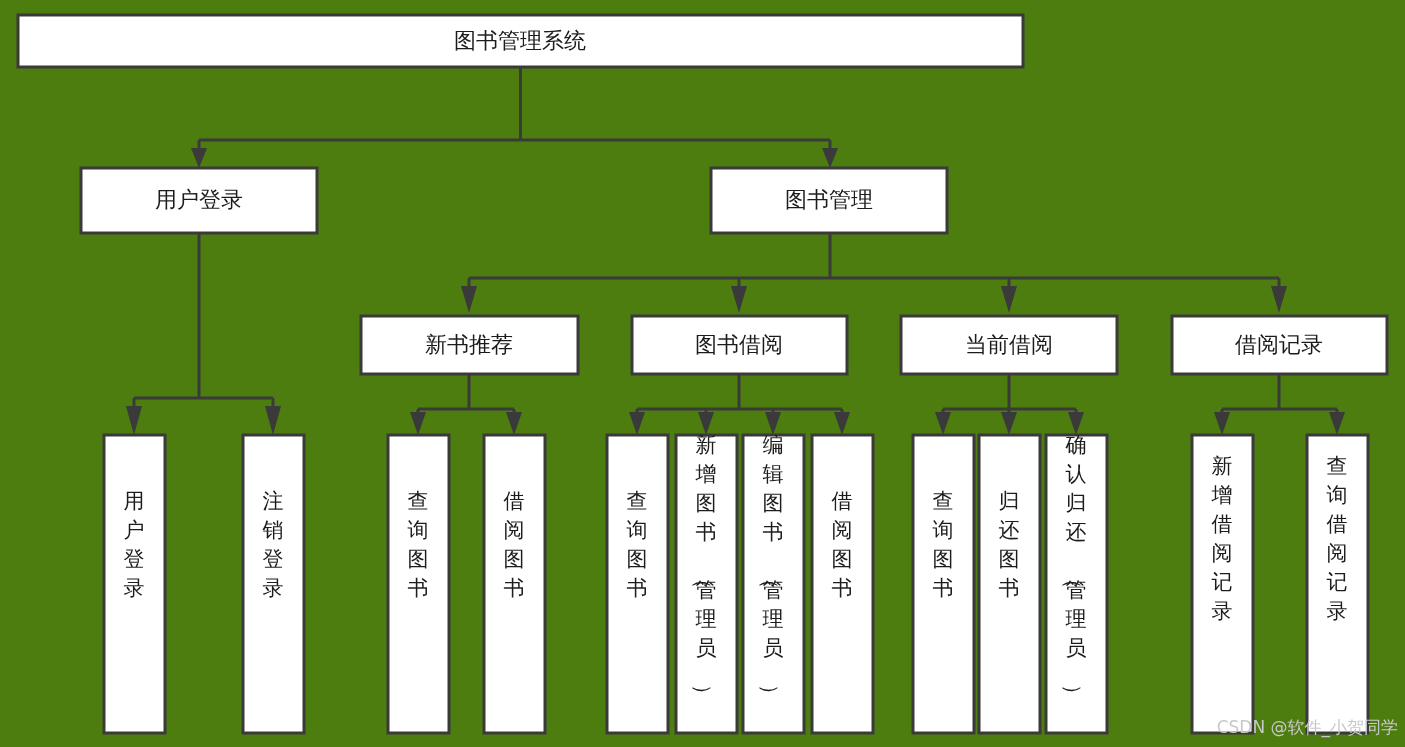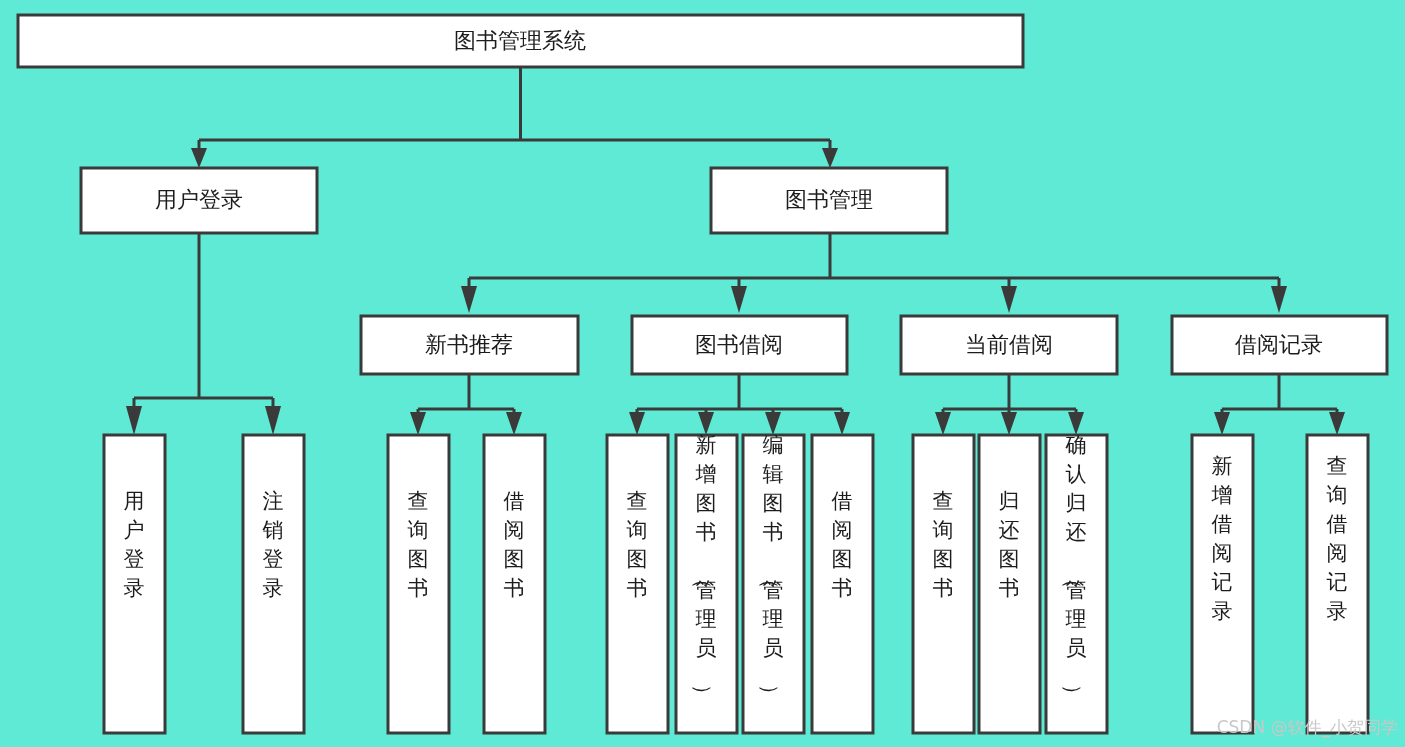--- a/index.html
+++ b/index.html
@@ -8,21 +8,21 @@
     padding: 0;
     background: #ffffff;
   }
   body {
     font-family: "DejaVu Sans", "Liberation Sans", sans-serif;
   }
   #diagram-root {
     position: relative;
     width: 1405px;
     height: 747px;
-    background: #5eead4;
+    background: #4d7c0f;
     overflow: hidden;
   }
   svg#flow-svg {
     position: absolute;
     left: 0;
     top: 0;
     width: 1405px;
     height: 747px;
   }
   .node-rect {

